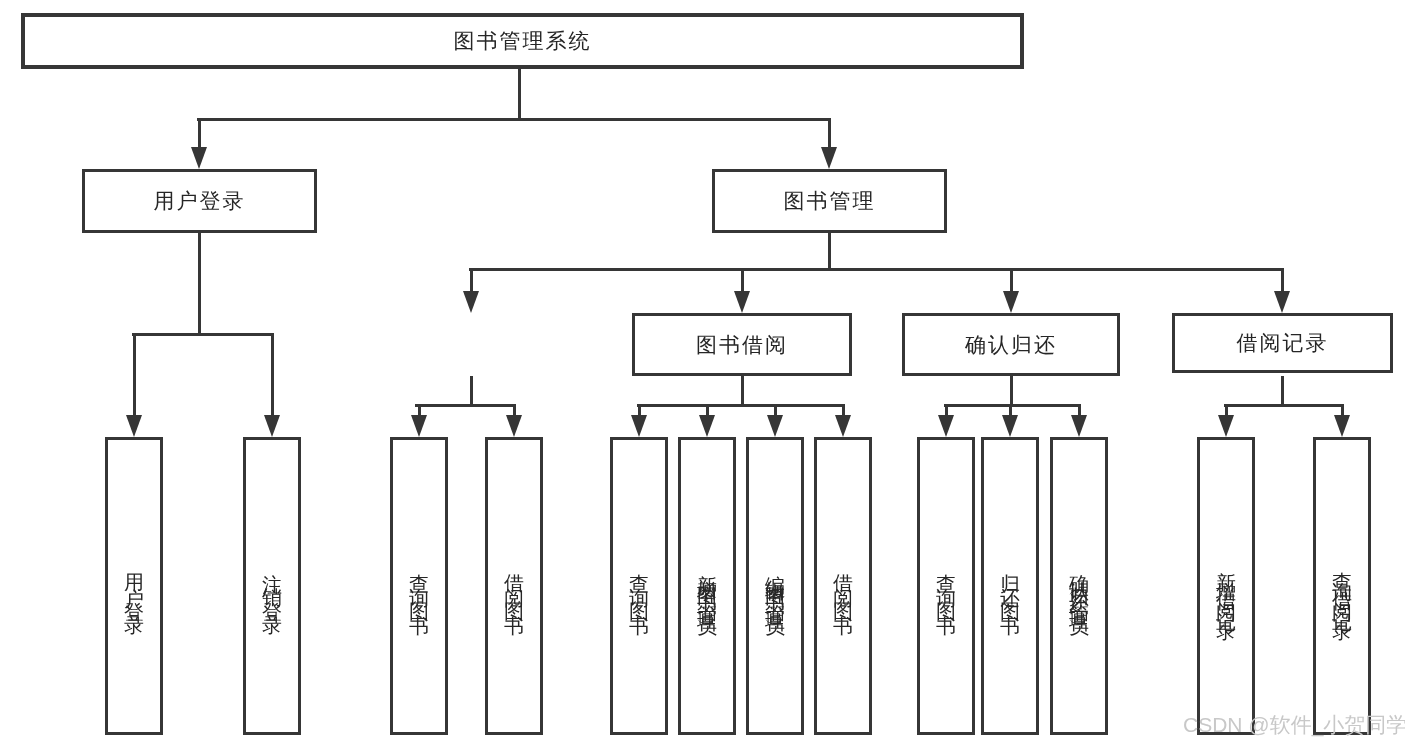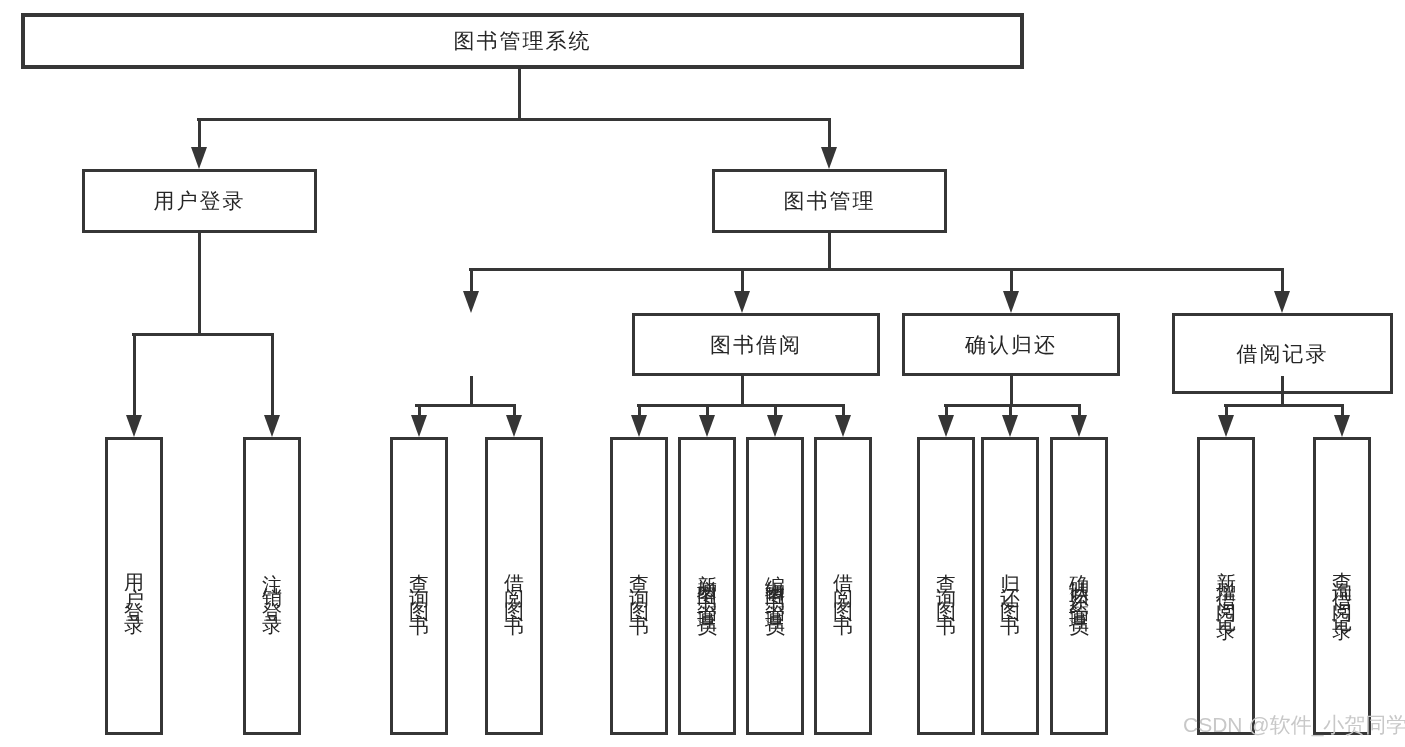--- a/index.html
+++ b/index.html
@@ -67,27 +67,27 @@
   <div class="h" style="left:469px;top:268px;width:815px;height:3px;"></div>
   <div class="v" style="left:470px;top:268px;width:3px;height:25px;"></div>
   <div class="arrow" style="left:463px;top:291px;"></div>
   <div class="v" style="left:741px;top:268px;width:3px;height:25px;"></div>
   <div class="arrow" style="left:734px;top:291px;"></div>
   <div class="v" style="left:1010px;top:268px;width:3px;height:25px;"></div>
   <div class="arrow" style="left:1003px;top:291px;"></div>
   <div class="v" style="left:1281px;top:268px;width:3px;height:25px;"></div>
   <div class="arrow" style="left:1274px;top:291px;"></div>
 
-  <div class="box" style="left:632px;top:313px;width:248px;height:63px;">
+  <div class="box" style="left:632px;top:313px;width:220px;height:63px;">
     <span class="hd">图书借阅</span>
   </div>
   <div class="box" style="left:902px;top:313px;width:218px;height:63px;">
     <span class="hd">确认归还</span>
   </div>
-  <div class="box" style="left:1172px;top:313px;width:221px;height:81px;">
+  <div class="box" style="left:1172px;top:313px;width:221px;height:60px;">
     <span class="hd">借阅记录</span>
   </div>
 
   <div class="v" style="left:470px;top:376px;width:3px;height:30px;"></div>
   <div class="v" style="left:741px;top:376px;width:3px;height:30px;"></div>
   <div class="v" style="left:1010px;top:376px;width:3px;height:30px;"></div>
   <div class="v" style="left:1281px;top:376px;width:3px;height:30px;"></div>
 
   <div class="h" style="left:415px;top:404px;width:101px;height:3px;"></div>
   <div class="h" style="left:637px;top:404px;width:208px;height:3px;"></div>

